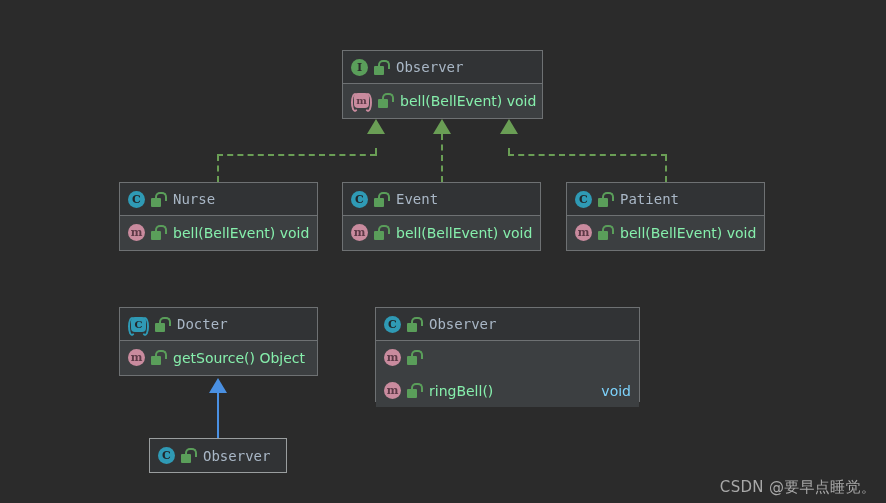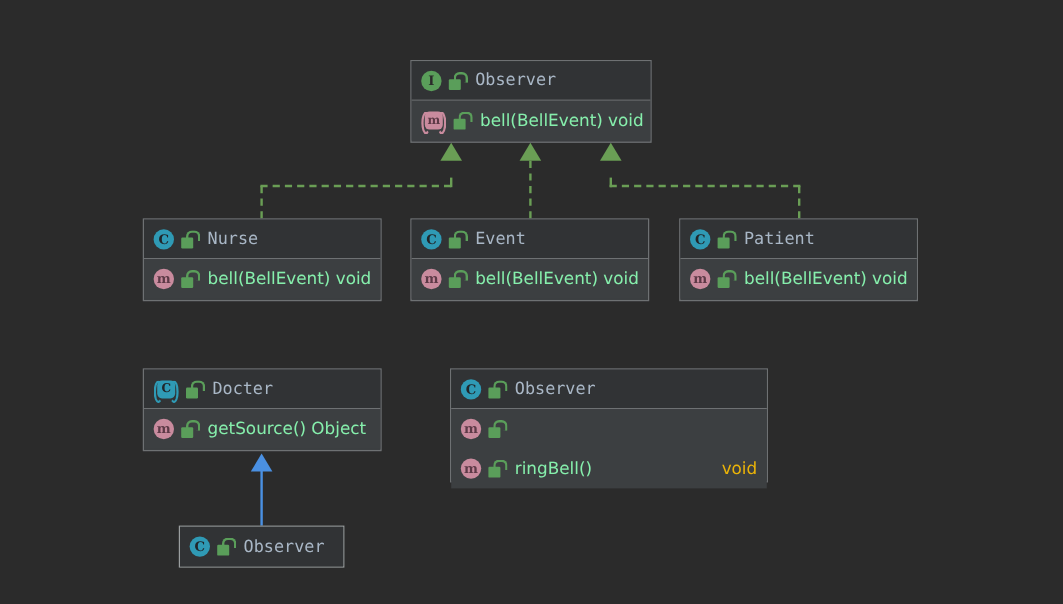--- a/index.html
+++ b/index.html
@@ -189,21 +189,21 @@
   .member-split {
     display: flex;
     flex: 1 1 auto;
     justify-content: space-between;
     align-items: center;
     min-width: 0;
   }
   .member-split .ret {
     font-family: "DejaVu Sans", sans-serif;
     font-size: 14px;
-    color: #eab308;
+    color: #7dd3fc;
     white-space: nowrap;
     margin-left: 10px;
   }
 
   
   .edge {
     position: absolute;
     z-index: 2;
   }
   .dash-v {
@@ -437,14 +437,15 @@
         <span class="ic-circle ic-class">C</span>
       </span>
       <span class="ic-lock">
         <span class="shackle"></span>
           <span class="body"></span>
       </span>
       <span class="uml-name">Observer</span>
     </div>
   </div>
 
+  <div class="watermark">CSDN @要早点睡觉。</div>
 
 </div>
 
 </body></html>

